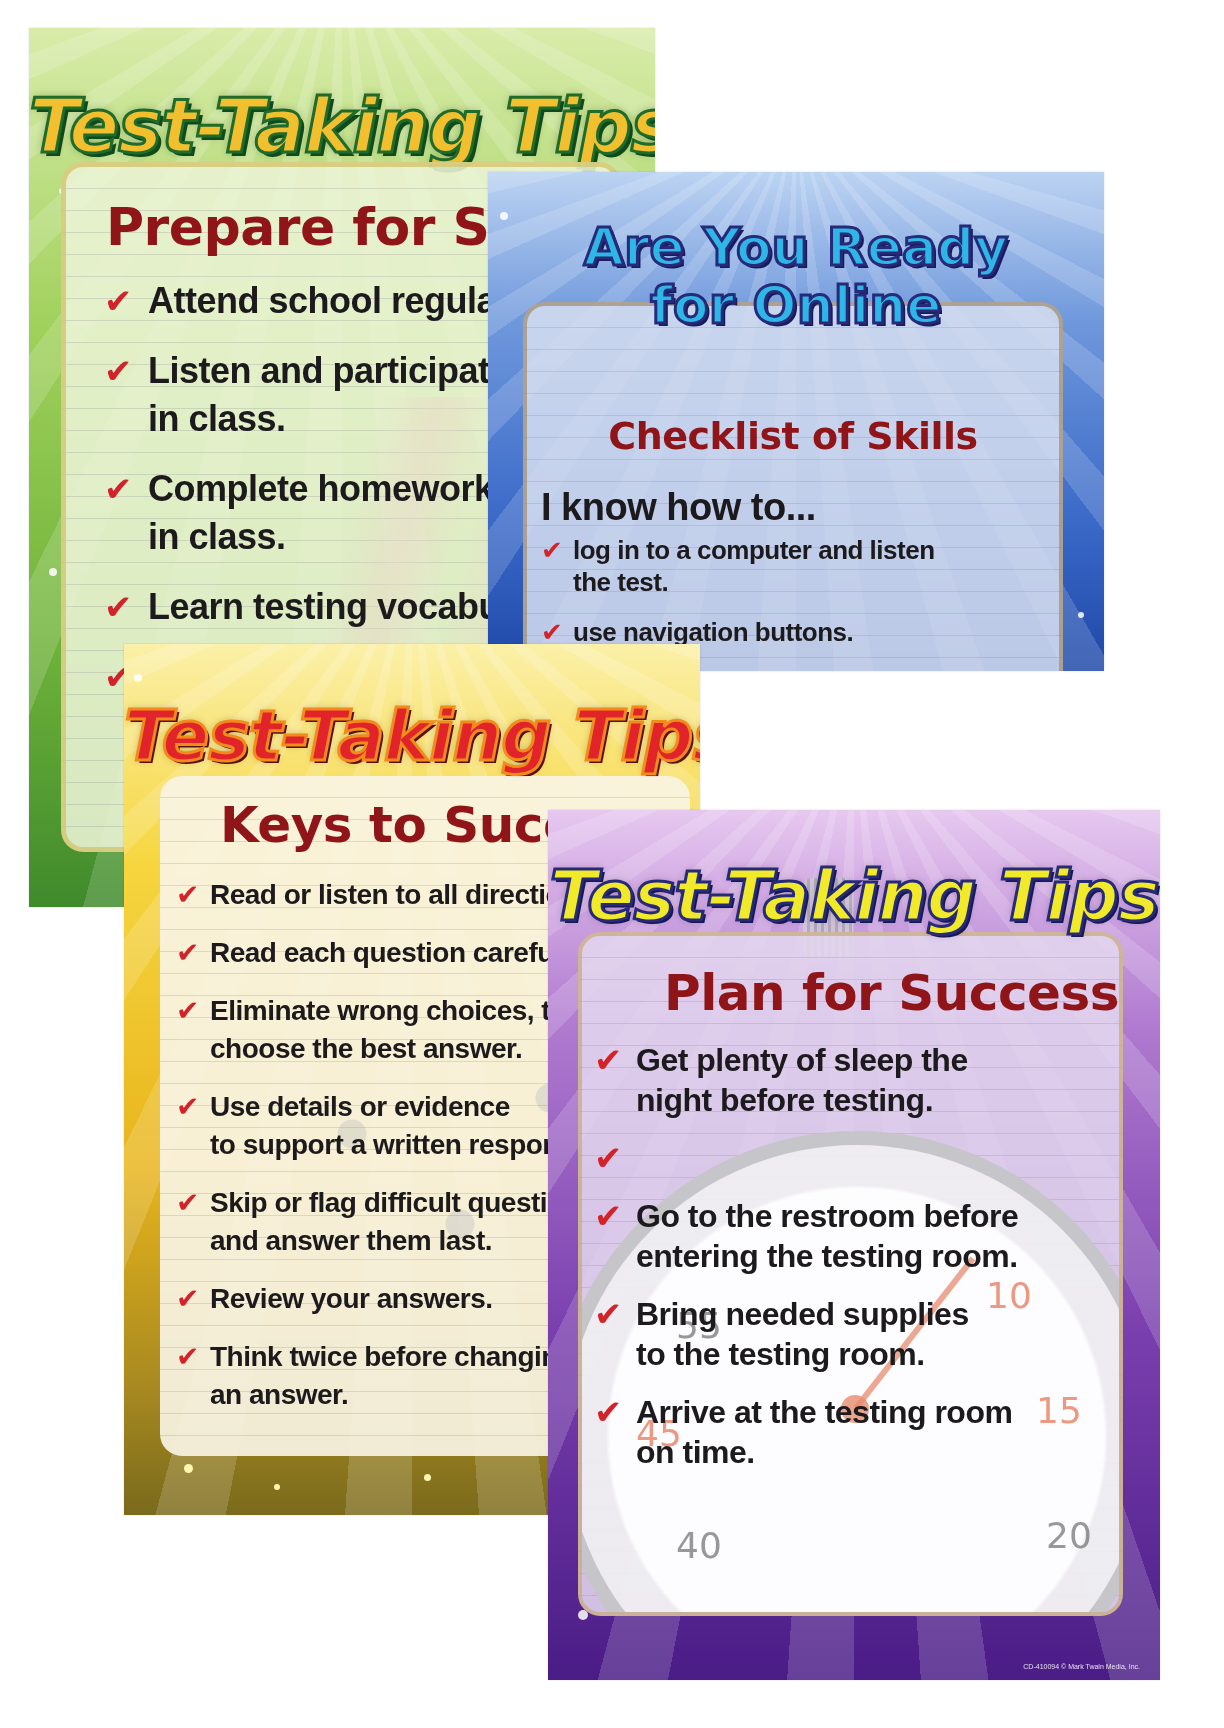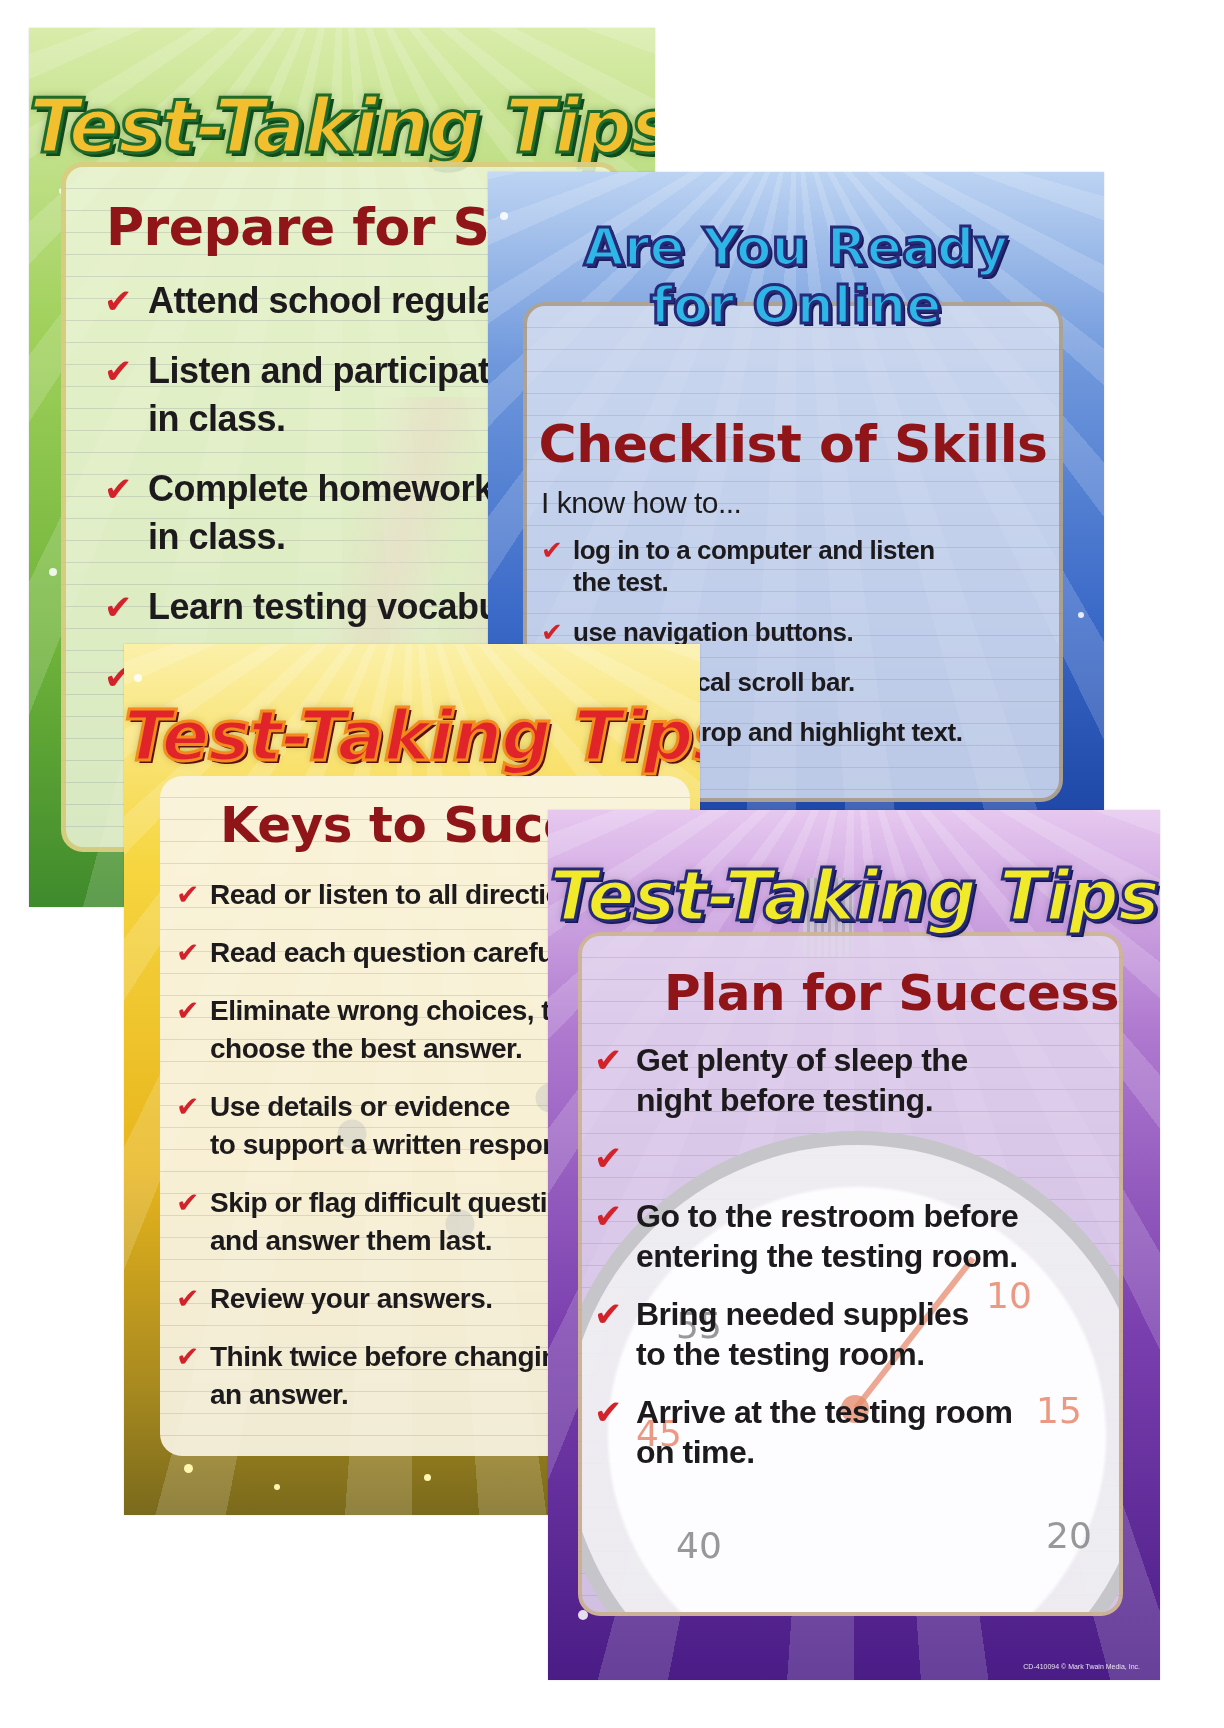--- a/index.html
+++ b/index.html
@@ -32,31 +32,31 @@
     -webkit-text-stroke: 3px #1f6b2a; text-shadow: 4px 4px 0 #0f4a1a, 0 0 10px rgba(0,0,0,0.3); }
   #p-green .panel { left: 32px; top: 134px; width: 560px; height: 690px; background-color: rgba(236,244,214,0.88); border: 5px solid rgba(210,196,110,0.8); }
   #p-green .pencils { position: absolute; left: 200px; top: 230px; width: 420px; height: 600px;
     background: linear-gradient(105deg, rgba(255,255,255,0) 20%, rgba(235,215,200,0.5) 30%, rgba(255,255,255,0) 40%, rgba(235,215,200,0.5) 55%, rgba(255,255,255,0) 65%, rgba(235,215,200,0.45) 78%, rgba(255,255,255,0) 88%); }
   #p-green .subtitle { position: absolute; left: 40px; top: 30px; font-size: 52px; text-align: left; }
   #p-green .tips { position: absolute; left: 38px; top: 110px; width: 520px; }
   #p-green .tip { font-size: 36px; line-height: 48px; margin-bottom: 22px; }
   #p-green .check { font-size: 34px; width: 44px; }
 
   
-  #p-blue { left: 488px; top: 172px; width: 616px; height: 638px;
+  #p-blue { left: 488px; top: 172px; width: 616px; height: 499px;
     background: linear-gradient(180deg, #bcd3f2 0%, #6f98dc 30%, #3a69c8 70%, #1f48a8 100%); }
   #p-blue .headline { font-size: 52px; color: #2eb6e6; -webkit-text-stroke: 3px #272a78;
     text-shadow: 3px 3px 0 #191b5a; letter-spacing: 0; font-style: normal; }
   #p-blue .hl1 { top: 28px; }
   #p-blue .hl2 { top: 86px; }
   #p-blue .hl3 { top: 144px; }
   #p-blue .panel { left: 35px; top: 130px; width: 540px; height: 500px; background-color: rgba(214,222,240,0.86); border: 4px solid rgba(160,140,110,0.7); z-index: 0; }
   #p-blue .headline { z-index: 2; }
-  #p-blue .subtitle { position: absolute; left: 0; right: 0; top: 108px; font-size: 52px; }
-  #p-blue .lead { position: absolute; left: 14px; top: 180px; font-size: 30px; font-weight: normal; color: #1c1a1c; letter-spacing: -0.5px; }
+  #p-blue .subtitle { position: absolute; left: 0; right: 0; top: 108px; font-size: 38px; }
+  #p-blue .lead { position: absolute; left: 14px; top: 180px; font-size: 38px; font-weight: bold; color: #1c1a1c; letter-spacing: -0.5px; }
   #p-blue .tips { position: absolute; left: 14px; top: 228px; width: 520px; }
   #p-blue .tip { font-size: 26px; line-height: 32px; margin-bottom: 18px; }
   #p-blue .check { font-size: 26px; width: 32px; }
 
   
   #p-yellow { left: 124px; top: 644px; width: 576px; height: 871px;
     background: linear-gradient(180deg, #fbf0a8 0%, #f6d640 25%, #e8b51c 60%, #a88a20 85%, #7a6a1c 100%); }
   #p-yellow .headline { top: 36px; font-size: 70px; color: #e0242a; -webkit-text-stroke: 3px #f28a1c;
     text-shadow: 3px 3px 0 #5a1010, 0 0 8px rgba(0,0,0,0.25); }
   #p-yellow .panel { left: 36px; top: 132px; width: 530px; height: 680px; background-color: rgba(248,244,228,0.92); }

